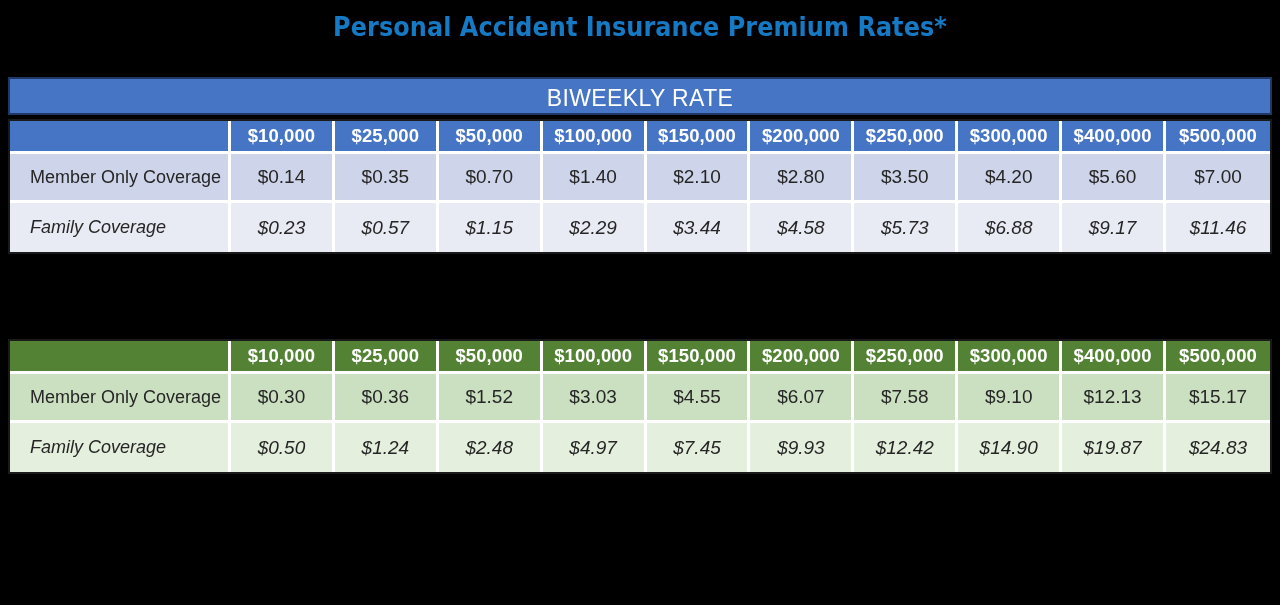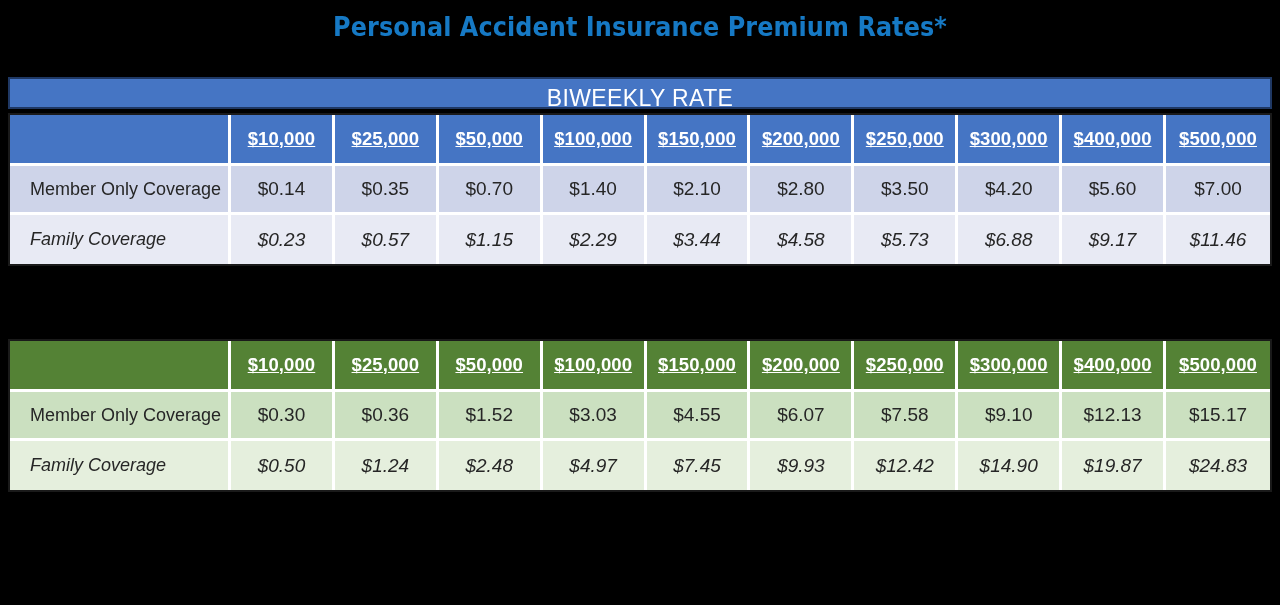--- a/index.html
+++ b/index.html
@@ -36,21 +36,21 @@
   .rate-block {
     position: absolute;
     left: 8px;
     width: 1264px;
     box-sizing: border-box;
   }
   #biweekly-block { top: 77px; }
   #monthly-block  { top: 335px; }
 
   .band-title {
-    height: 32px;
+    height: 38px;
     line-height: 38px;
     text-align: center;
     color: #ffffff;
     font-size: 23px;
     font-weight: normal;
     letter-spacing: 0.4px;
     box-sizing: border-box;
     border: 2px solid #1f3864;
   }
   #biweekly-block .band-title { background: #4575c4; }
@@ -88,22 +88,21 @@
   table.rate-table th:last-child,
   table.rate-table td:last-child { border-right: 0; }
   table.rate-table tr:last-child td { border-bottom: 0; font-style: italic; }
 
   
   table.rate-table thead th {
     color: #ffffff;
     font-weight: bold;
     font-size: 18.5px;
     letter-spacing: 0.1px;
-    height: 51px;
-    text-decoration: underline;
+    height: 33px;
   }
   #biweekly-block thead th { background: #4575c4; }
   #monthly-block  thead th { background: #548235; }
 
   
   table.rate-table td.row-label {
     text-align: left;
     padding-left: 20px;
     font-size: 18px;
     color: #262626;

